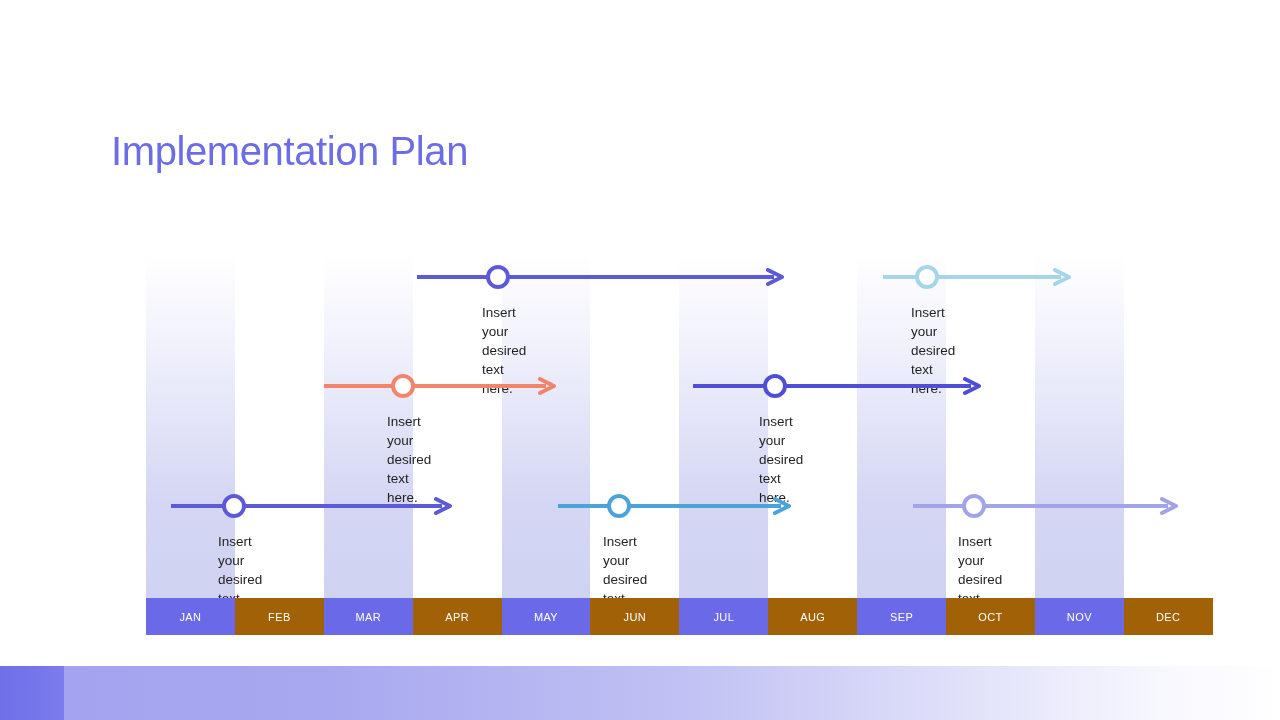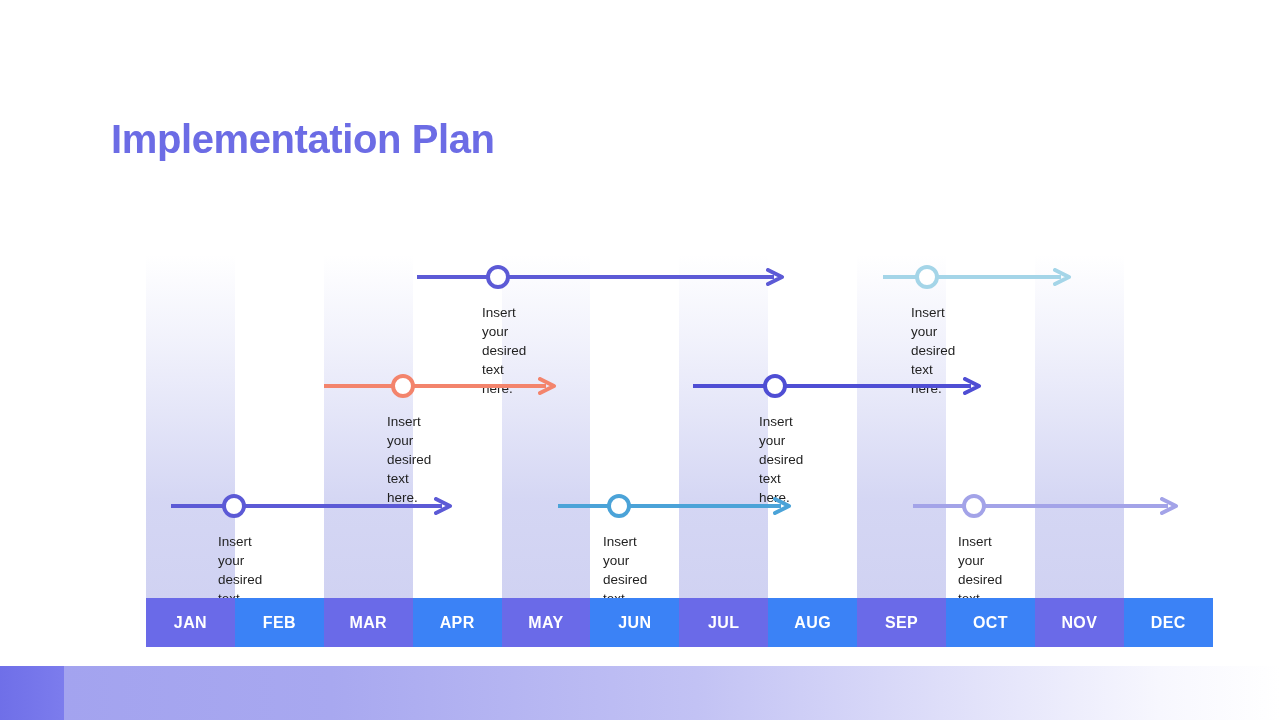--- a/index.html
+++ b/index.html
@@ -24,23 +24,23 @@
   }
   #company-kicker {
     font-size: 13.5px;
     letter-spacing: 2.6px;
     color: #c5dbea;
     font-weight: 400;
     line-height: 20px;
     white-space: nowrap;
   }
   #page-title {
-    margin-top: 0;
+    margin-top: 12px;
     font-size: 40px;
-    font-weight: bold;
+    font-weight: normal;
     color: #6c6ce5;
     letter-spacing: -0.4px;
     line-height: 46px;
     white-space: nowrap;
   }
 
   
   #timeline {
     position: absolute;
     left: 110px;
@@ -117,32 +117,32 @@
   #months {
     position: absolute;
     left: 0;
     top: 343px;
     width: 1067px;
     height: 36px;
     display: flex;
   }
   .month {
     width: 88.9px;
-    height: 49px;
+    height: 37px;
     display: flex;
     align-items: center;
     justify-content: center;
     color: #ffffff;
-    font-size: 16px;
-    font-weight: bold;
+    font-size: 11px;
+    font-weight: normal;
     letter-spacing: 0.4px;
     box-sizing: border-box;
   }
   .month.dark  { background: #6a6ae8; }
-  .month.light { background: #3b82f6; }
+  .month.light { background: #a16207; }
 
   
   #bottom-bar {
     position: absolute;
     left: 0;
     top: 666px;
     width: 1280px;
     height: 54px;
     display: flex;
   }

